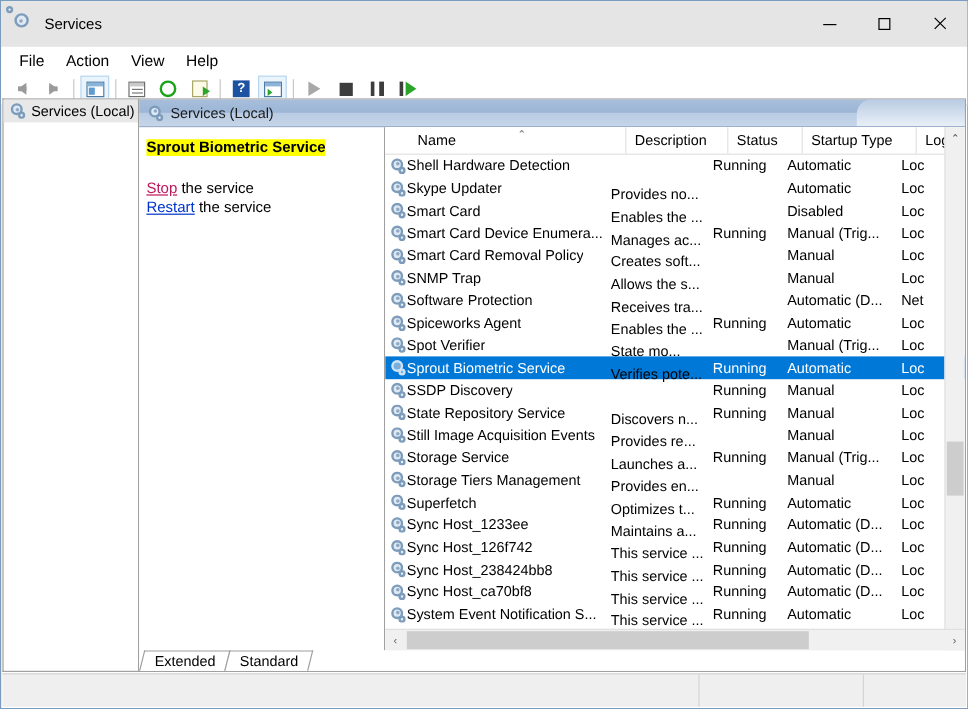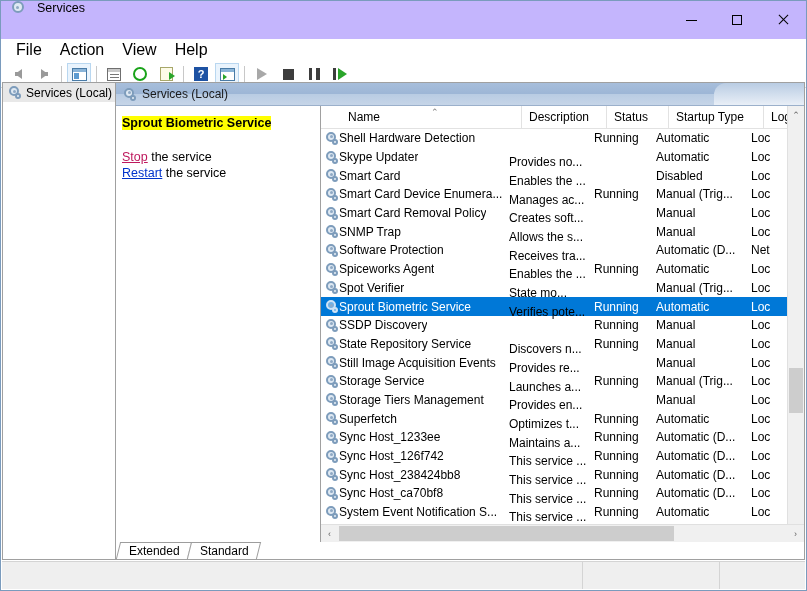--- a/index.html
+++ b/index.html
@@ -8,35 +8,35 @@
     background:#ffffff;
     font-family:"Liberation Sans", sans-serif;
     font-size:12px;
     color:#000000;
     overflow:hidden;
     -webkit-font-smoothing:antialiased;
   }
   .app{position:relative;width:807px;height:591px;box-sizing:border-box;border:1px solid #7a9bbd;background:#ffffff;}
 
   
-  .titlebar{height:38px;display:flex;align-items:flex-start;background:#c4b5fd;position:relative;}
+  .titlebar{height:38px;display:flex;align-items:center;background:#e5e5e5;position:relative;}
   .title-icon{width:18px;height:18px;margin-left:10px;margin-right:8px;flex:0 0 auto;position:relative;}
   .title-text{font-size:12.5px;color:#000;}
   .win-btns{position:absolute;right:0;top:0;height:38px;display:flex;}
   .win-btn{width:46px;height:38px;display:flex;align-items:center;justify-content:center;cursor:default;}
   .glyph-min{display:block;width:11px;height:1px;background:#000;}
   .glyph-max{display:block;width:10px;height:10px;border:1px solid #000;box-sizing:border-box;}
   .glyph-close{display:block;width:12px;height:12px;position:relative;}
   .glyph-close:before,.glyph-close:after{content:"";position:absolute;left:0;top:5px;width:13px;height:1px;background:#000;}
   .glyph-close:before{transform:rotate(45deg);}
   .glyph-close:after{transform:rotate(-45deg);}
 
   
   .menubar{height:22px;display:flex;align-items:center;padding-left:6px;background:#ffffff;}
-  .menu-item{padding:3px 9px;font-size:16px;cursor:default;}
+  .menu-item{padding:3px 9px;font-size:13px;cursor:default;}
 
   
   .toolbar{height:26px;display:flex;align-items:center;padding-left:4px;background:#ffffff;border-bottom:1px solid #d8d8d8;}
   .tb{width:24px;height:22px;display:flex;align-items:center;justify-content:center;margin:0 1px;cursor:default;border:1px solid transparent;box-sizing:border-box;}
   .tb.framed{border:1px solid #b9d7f0;background:#eaf4fd;}
   .tb-sep{width:1px;height:17px;background:#c8c8c8;margin:0 4px;}
 
   .arrow{width:0;height:0;}
   .arrow-l{border-top:5px solid transparent;border-bottom:5px solid transparent;border-right:7px solid #9a9a9a;position:relative;}
   .arrow-l:after{content:"";position:absolute;left:0px;top:-2px;width:7px;height:4px;background:#9a9a9a;}

